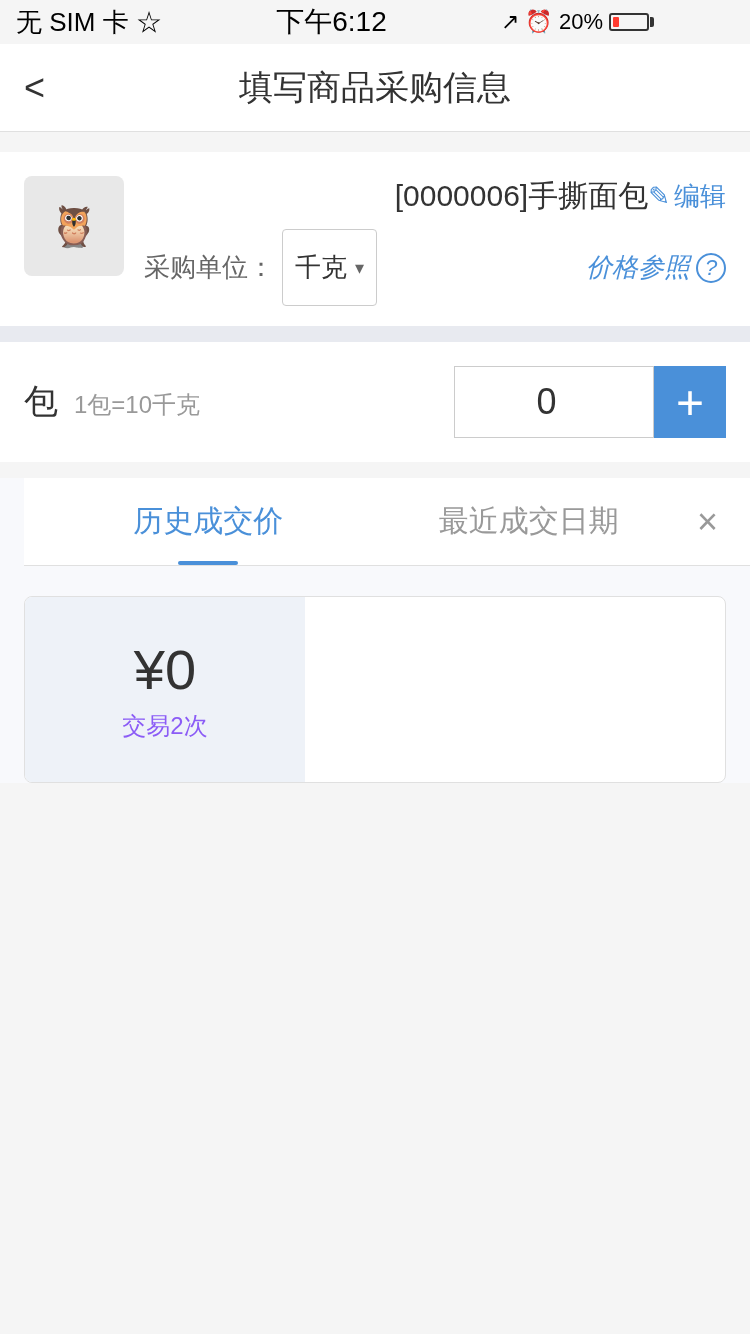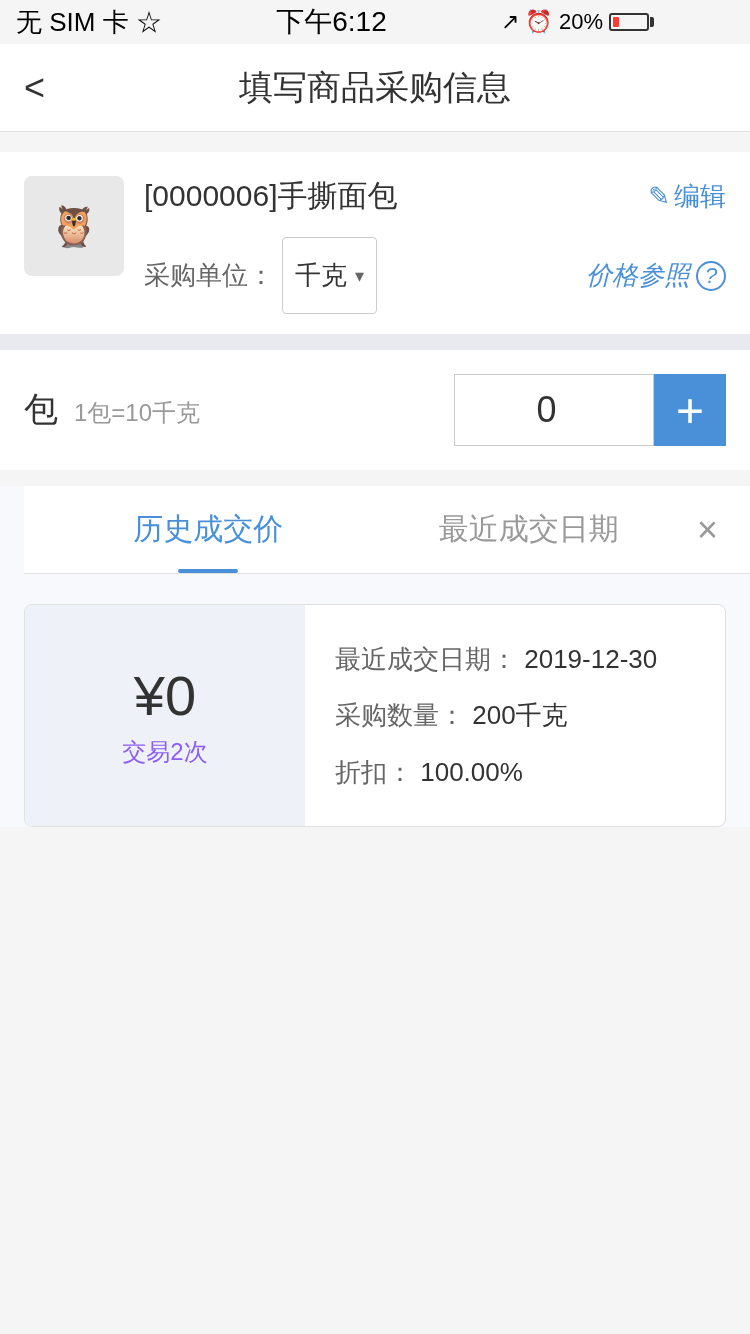--- a/index.html
+++ b/index.html
@@ -112,23 +112,23 @@
     }
     .product-thumb-icon {
       font-size: 40px;
       color: #999;
     }
     .product-info {
       flex: 1;
     }
     .product-header {
       display: flex;
-      justify-content: space-between;
-      align-items: center;
-      margin-bottom: 20px;
+      justify-content: flex-end;
+      align-items: center;
+      margin-bottom: 12px;
     }
     .product-name {
       font-size: 30px;
       color: #333;
       font-weight: 500;
     }
     .edit-btn {
       font-size: 26px;
       color: #4a90d9;
       display: flex;
@@ -402,29 +402,15 @@
     <div class="close-btn">×</div>
   </div>
 
   <div class="history-card">
     <div class="history-card-left">
       <div class="price-display">
         <span>¥</span><span>0</span>
       </div>
       <div class="trade-count">交易2次</div>
     </div>
-    <div class="history-card-right">
-      <div class="detail-row">
-        <span class="detail-label">最近成交日期：</span>
-        <span>2019-12-30</span>
-      </div>
-      <div class="detail-row">
-        <span class="detail-label">采购数量：</span>
-        <span>200千克</span>
-      </div>
-      <div class="detail-row">
-        <span class="detail-label">折扣：</span>
-        <span>100.00%</span>
-      </div>
-    </div>
   </div>
 
 </div>
 
 </body></html>

